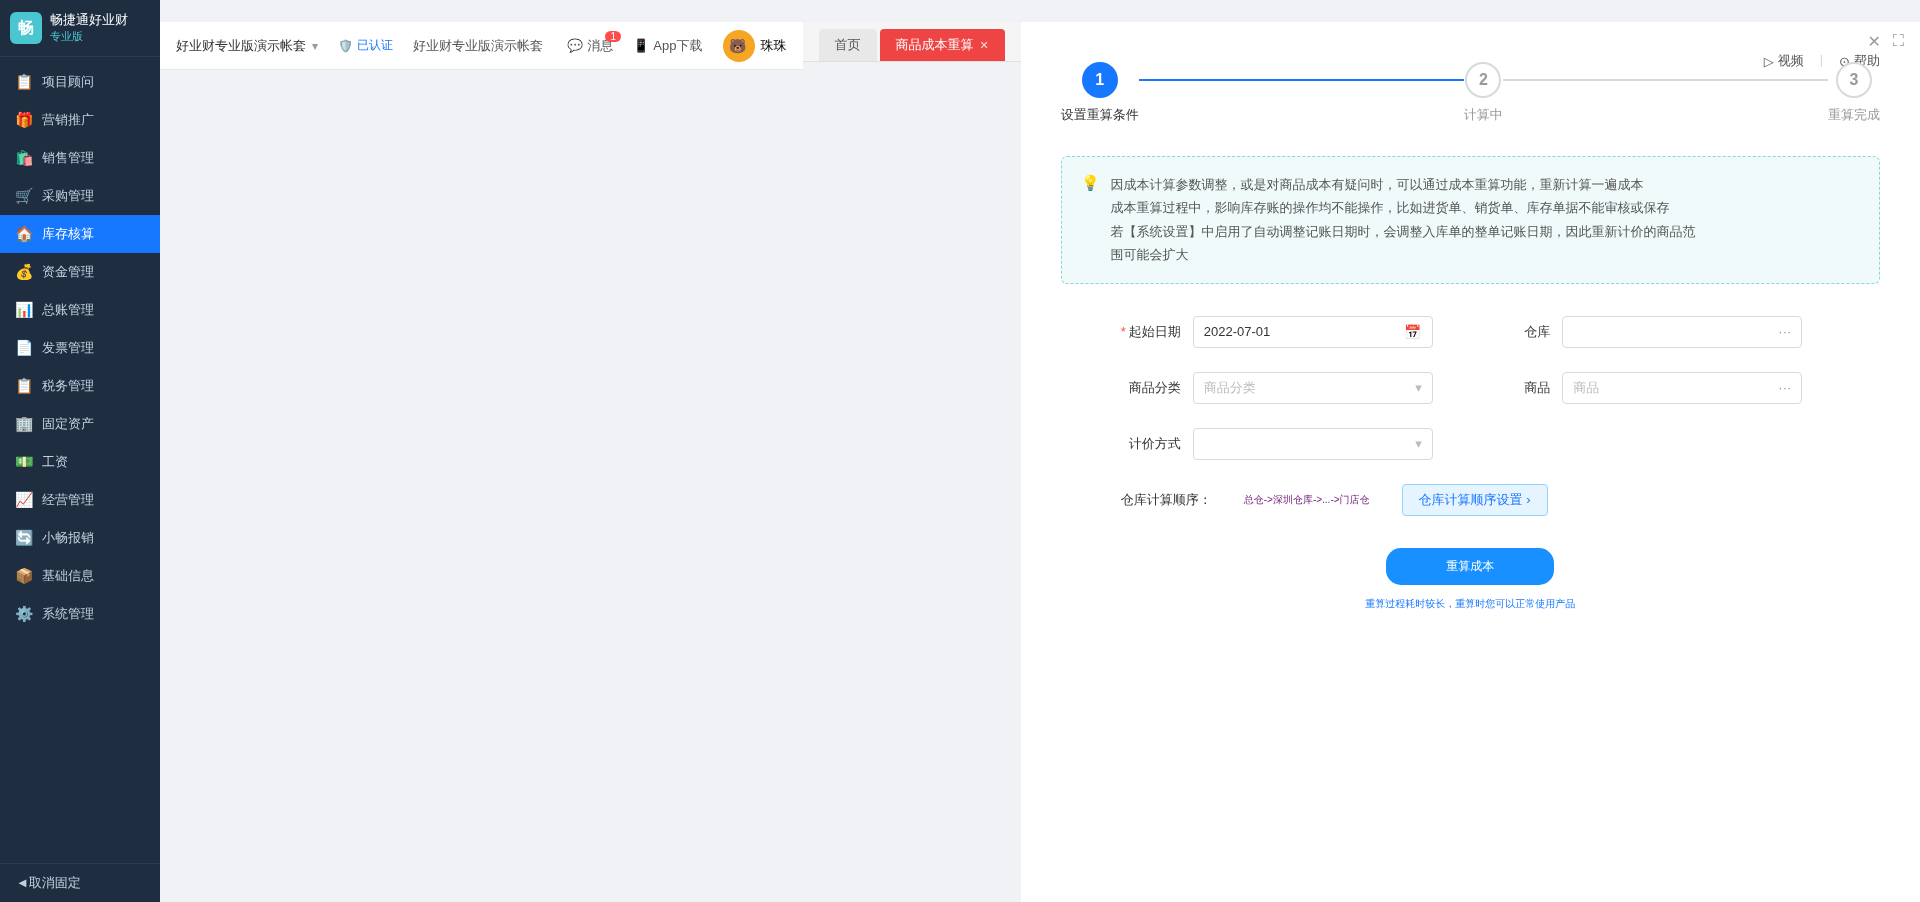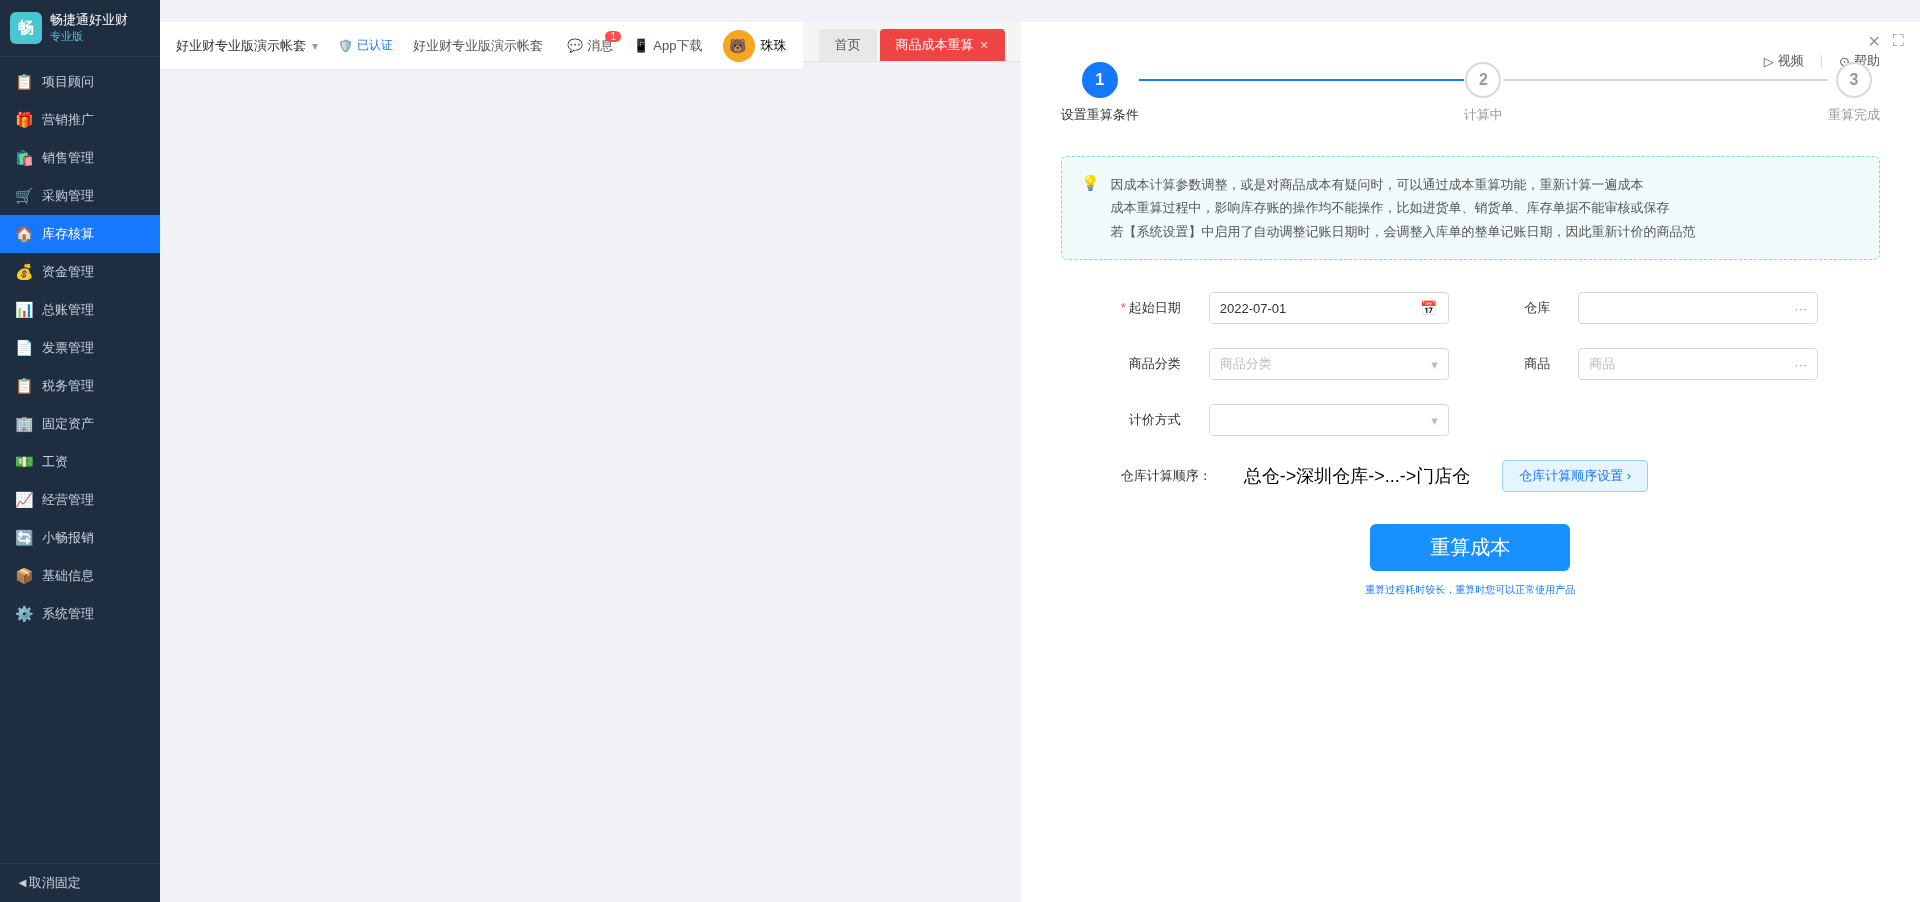--- a/index.html
+++ b/index.html
@@ -236,21 +236,21 @@
     .form-section { padding: 0 60px; }
     .form-row {
       display: flex;
       align-items: center;
       margin-bottom: 24px;
       gap: 40px;
     }
     .form-group {
       display: flex;
       align-items: center;
-      gap: 28px;
+      gap: 12px;
       flex: 1;
     }
     .form-label {
       font-size: 13px;
       color: #333;
       white-space: nowrap;
       min-width: 60px;
       text-align: right;
     }
     .form-label .required { color: #ff4d4f; margin-right: 3px; }
@@ -305,21 +305,21 @@
 
     
     .warehouse-row {
       display: flex;
       align-items: center;
       margin-bottom: 24px;
       gap: 32px;
       padding: 0 60px;
     }
     .warehouse-label { font-size: 13px; color: #333; white-space: nowrap; }
-    .warehouse-value { font-size: 18px; color: #000000; }
+    .warehouse-value { font-size: 10px; color: #701a75; }
     .warehouse-btn {
       display: flex;
       align-items: center;
       gap: 6px;
       padding: 6px 16px;
       border: 1px solid #91d5ff;
       background: #e6f4ff;
       border-radius: 4px;
       color: #1677ff;
       font-size: 13px;
@@ -331,23 +331,23 @@
       display: flex;
       flex-direction: column;
       align-items: center;
       margin-top: 32px;
       gap: 12px;
     }
     .submit-btn {
       background: #1890ff;
       color: #fff;
       border: none;
-      border-radius: 6px;
+      border-radius: 15px;
       padding: 10px 60px;
-      font-size: 20px;
+      font-size: 12px;
       cursor: pointer;
       font-family: inherit;
     }
     .submit-hint { font-size: 10px; color: #1677ff; font-family: Liberation Serif, serif; }
 
     
     .helper-links {
       position: absolute;
       top: 30px;
       right: 40px;
@@ -513,20 +513,21 @@
             <div class="step-label">重算完成</div>
           </div>
         </div>
 
       <div class="info-box">
         <span class="info-icon">💡</span>
         <div class="info-text">
           <div>因成本计算参数调整，或是对商品成本有疑问时，可以通过成本重算功能，重新计算一遍成本</div>
           <div>成本重算过程中，影响库存账的操作均不能操作，比如进货单、销货单、库存单据不能审核或保存</div>
           <div>若【系统设置】中启用了自动调整记账日期时，会调整入库单的整单记账日期，因此重新计价的商品范</div>
+          <div>围可能会扩大</div>
         </div>
       </div>
 
       <div class="form-section">
 
         <div class="form-row">
           <div class="form-group">
             <div class="form-label">
               <span class="required">*</span><span>起始日期</span>
             </div>

